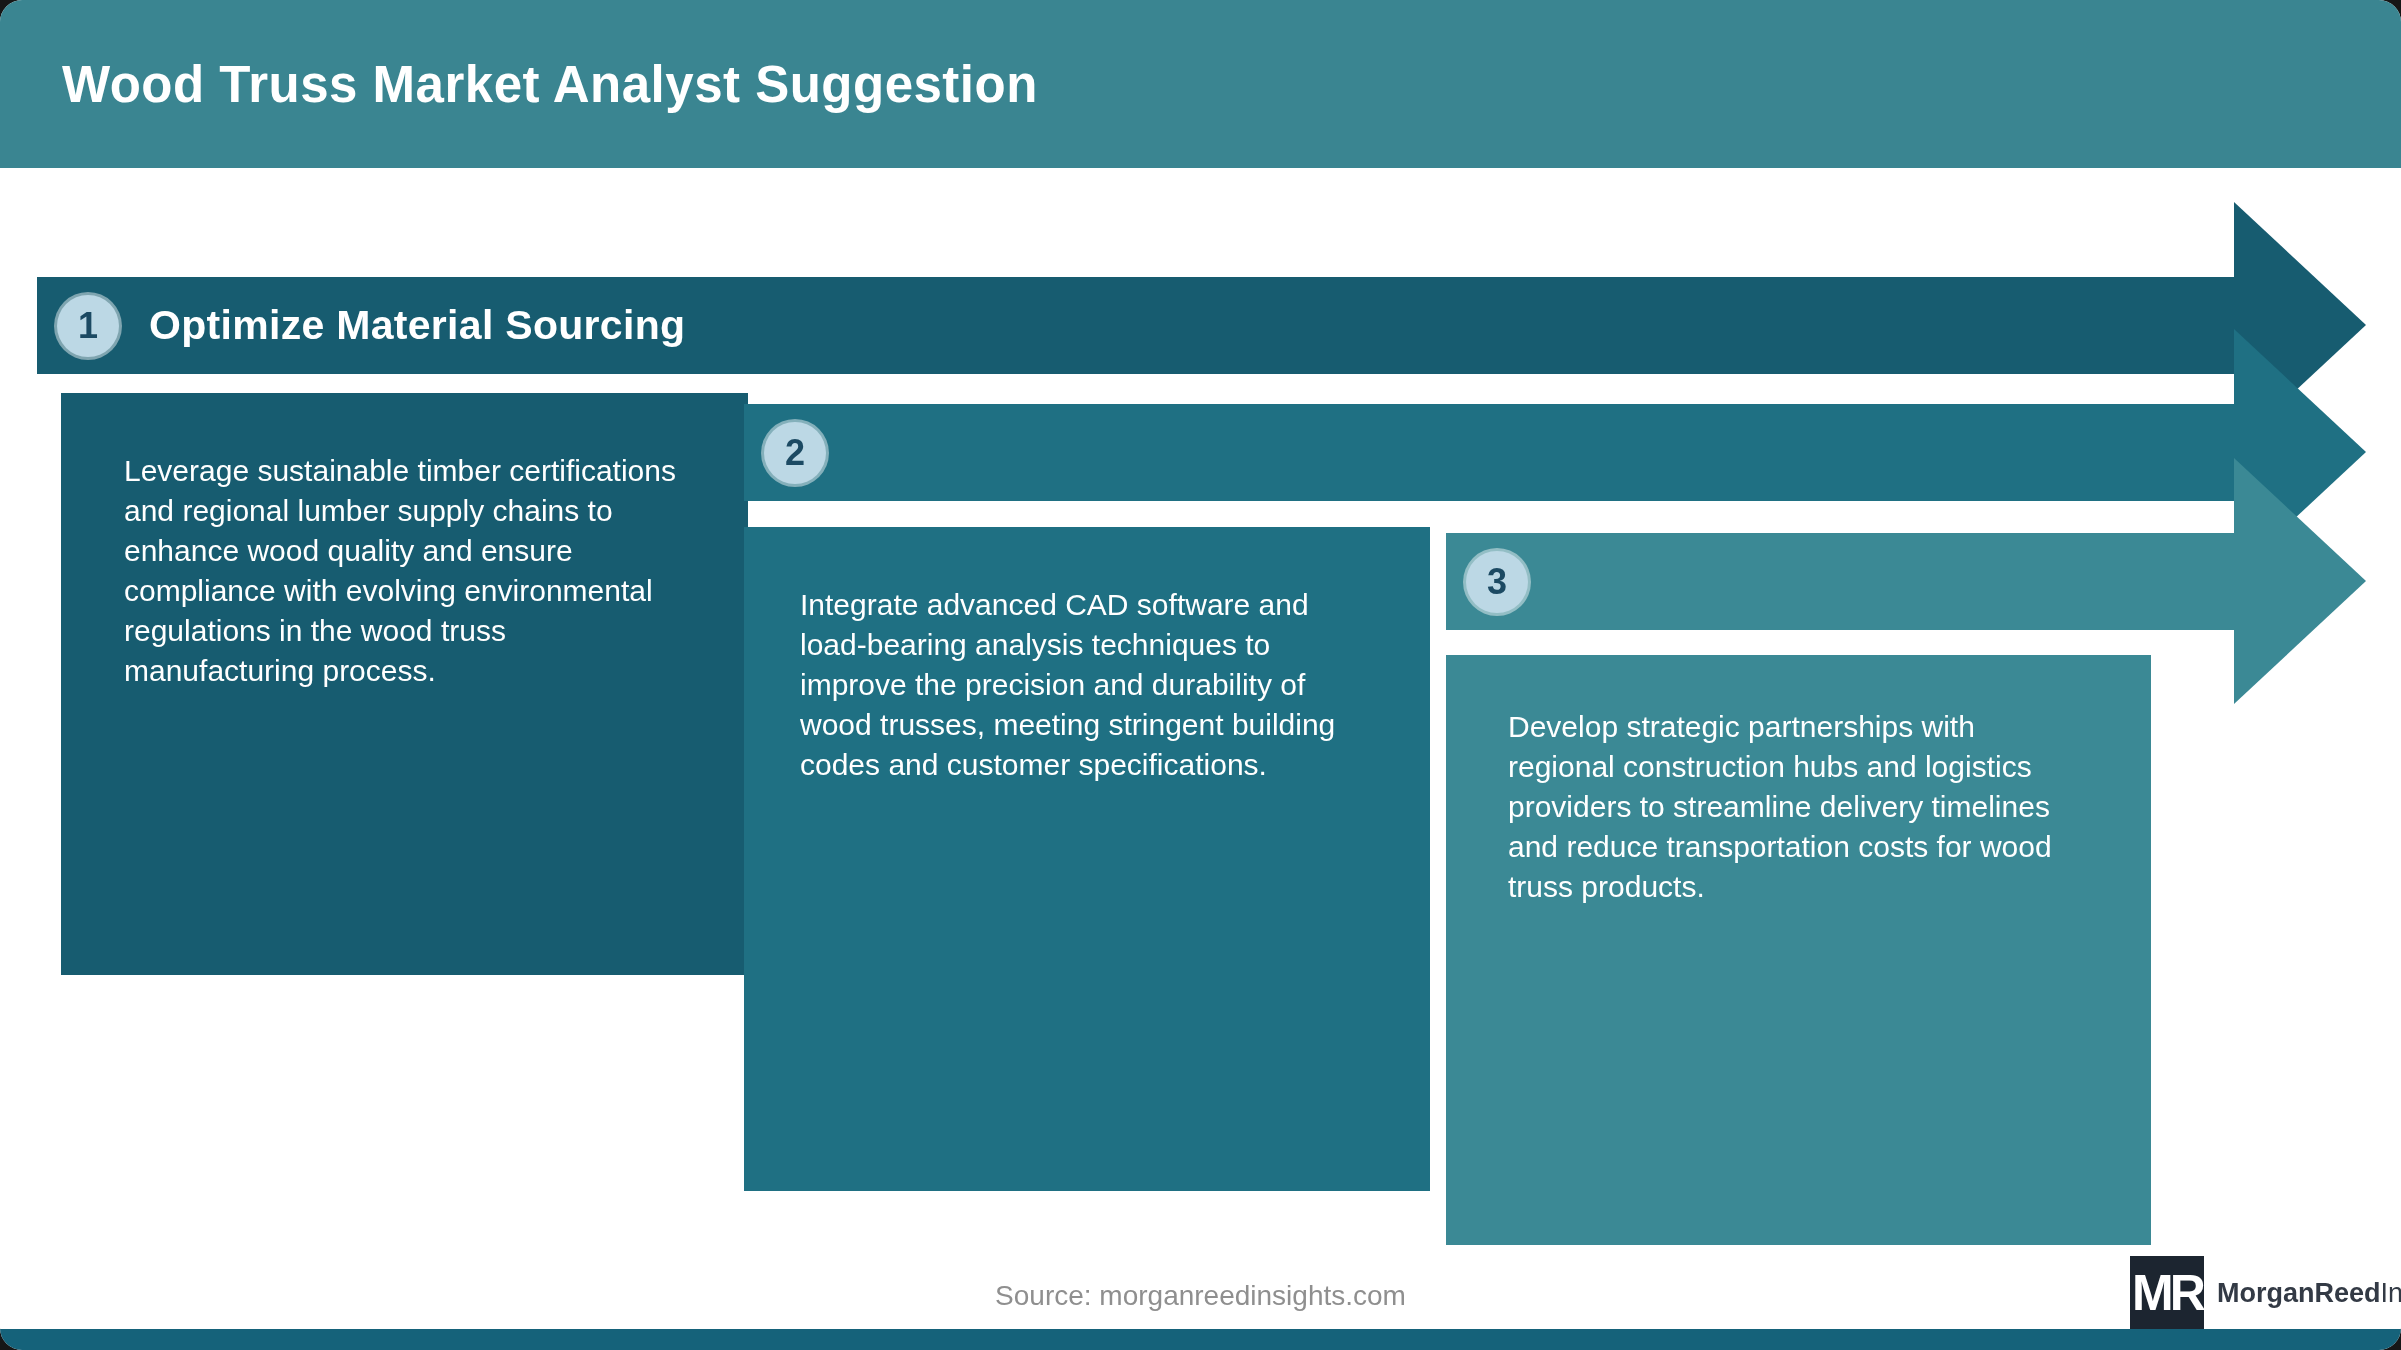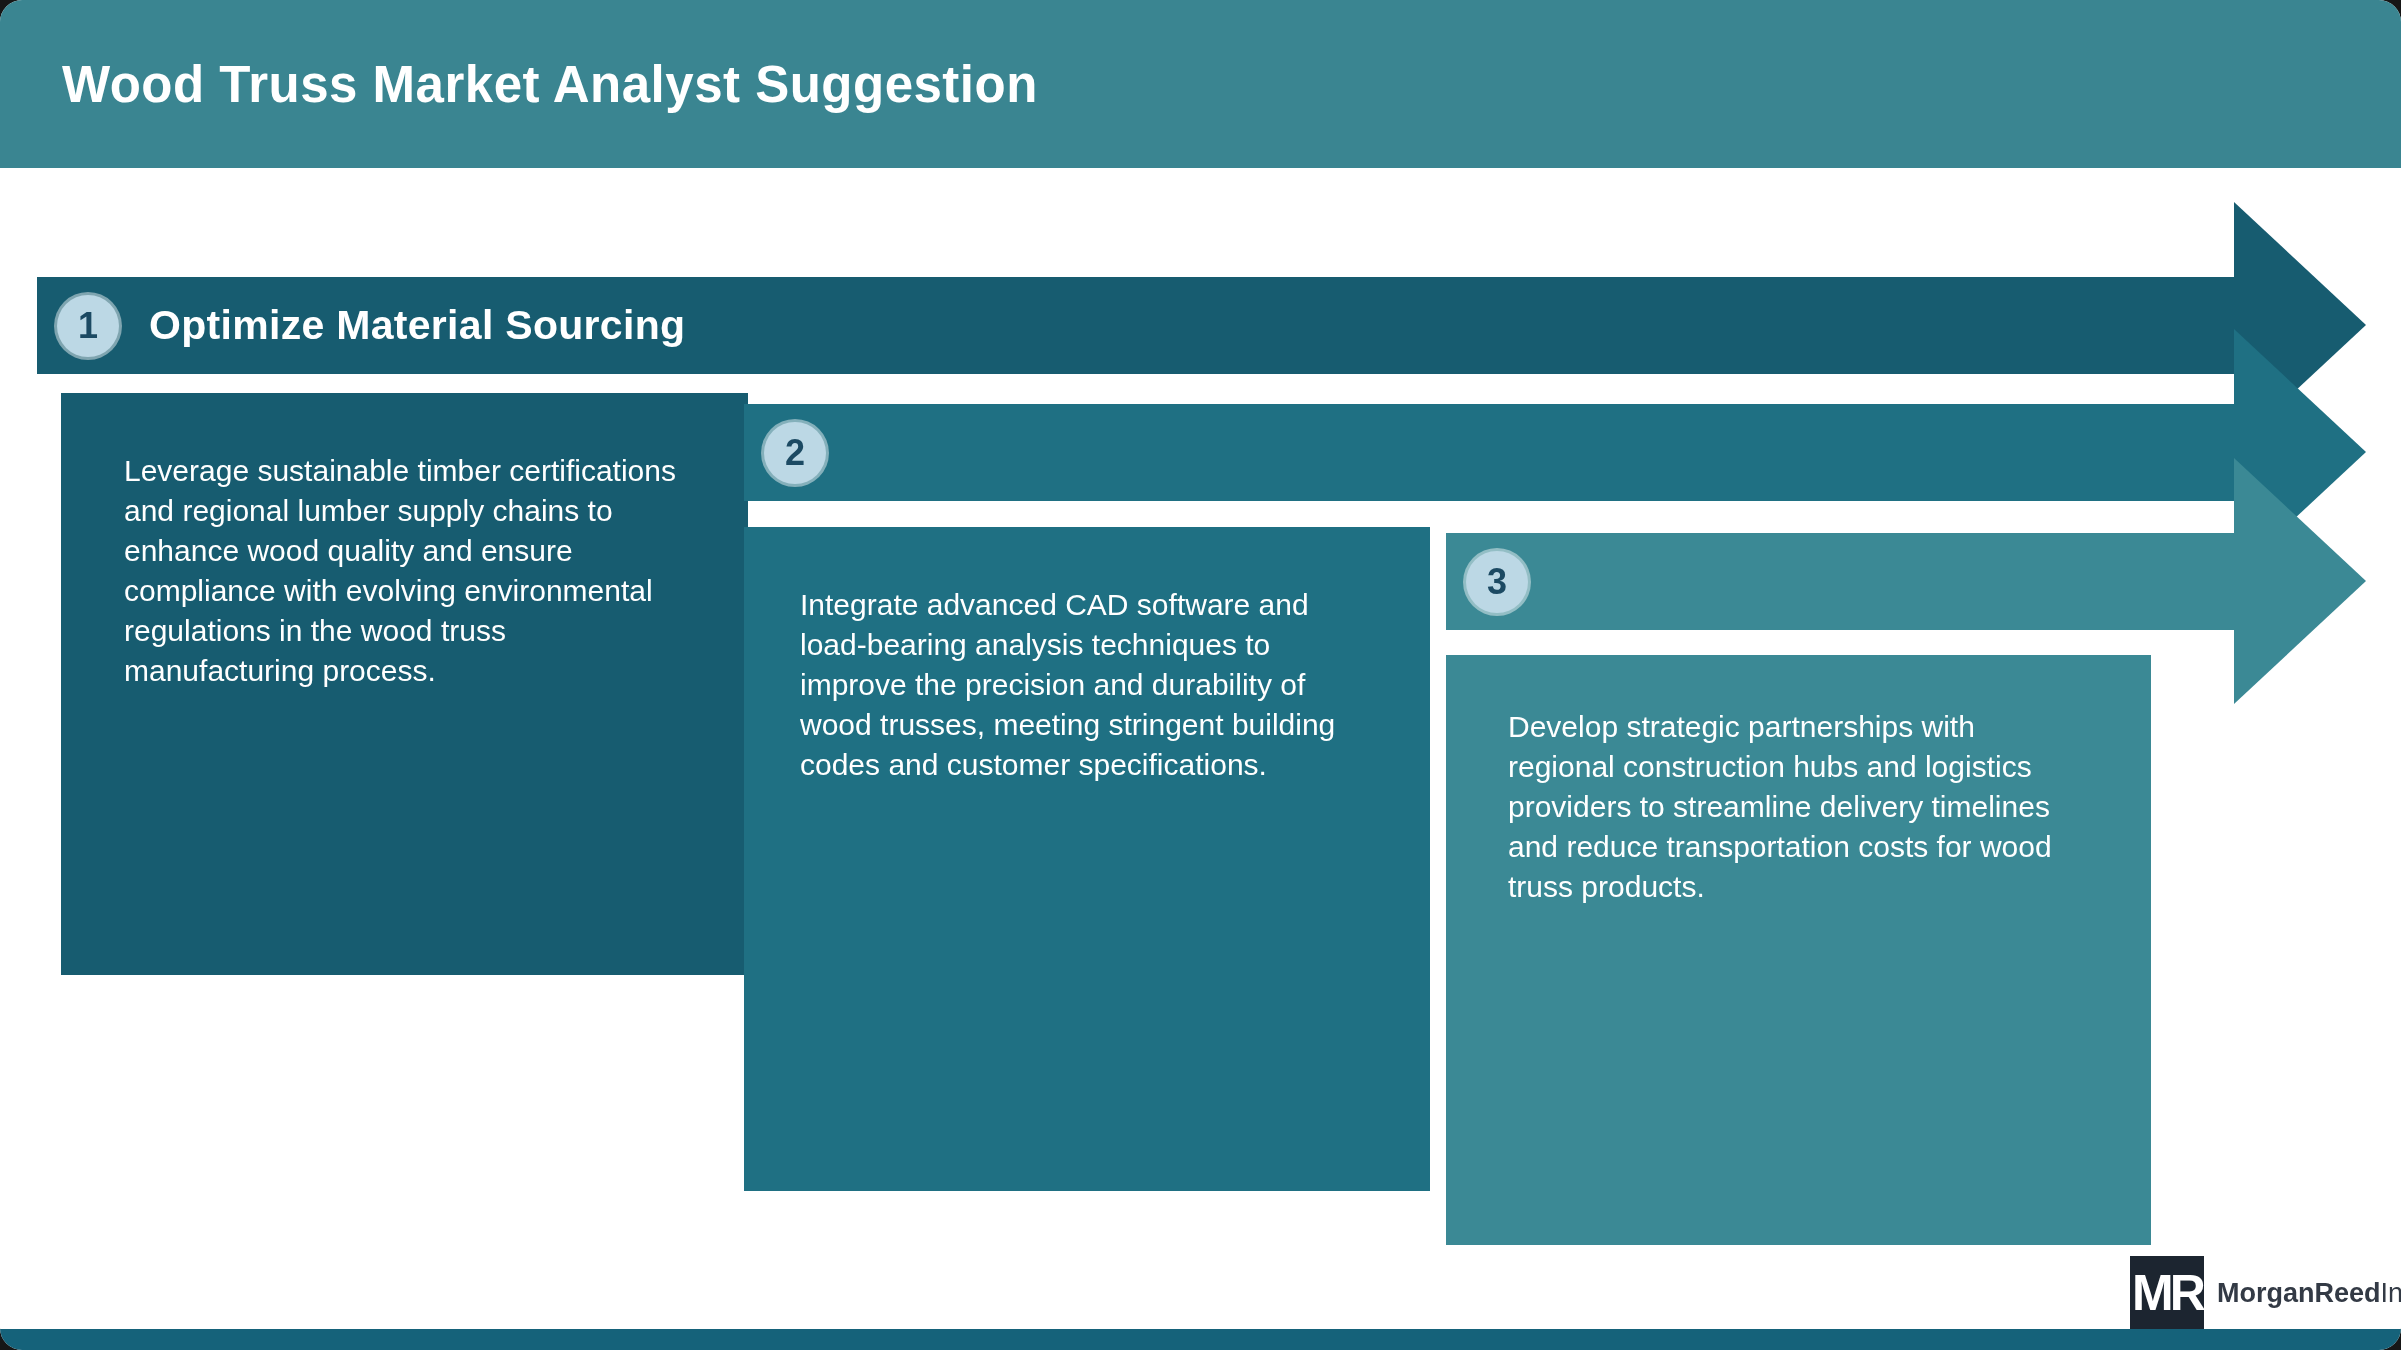--- a/index.html
+++ b/index.html
@@ -126,20 +126,21 @@
   </div>
 
   <div class="band band-3" style="background-color: rgb(59, 137, 149);">
     <div class="badge" style="background-color: rgb(188, 216, 229); color: rgb(28, 74, 99);">3</div>
   </div>
   <div class="head head-3" style="background-color: rgb(59, 137, 149);"></div>
   <div class="box box-3" style="background-color: rgb(59, 137, 149);">
     <p class="desc">Develop strategic partnerships with regional construction hubs and logistics providers to streamline delivery timelines and reduce transportation costs for wood truss products.</p>
   </div>
 
+  <div class="source">Source: morganreedinsights.com</div>
 
   <div class="logo">
     <div class="logo-square" style="background-color: rgb(28, 37, 48);">MR</div>
     <div class="brand-text">
       <span class="brand-name" style="color: rgb(51, 58, 69);">MorganReed</span>
       <span class="brand-sub" style="color: rgb(51, 58, 69);">Insights</span>
     </div>
   </div>
 
   <div class="bottom-bar" style="background-color: rgb(21, 98, 122);"></div>

